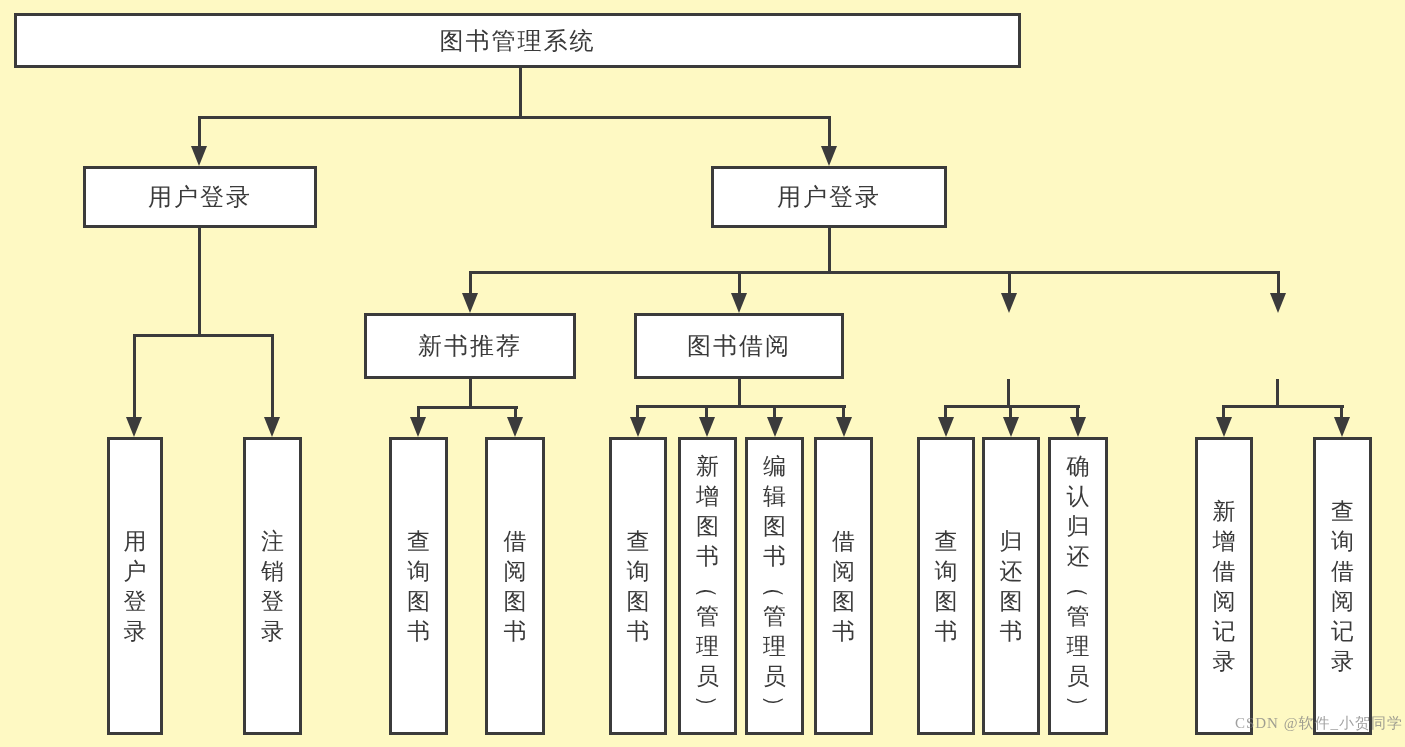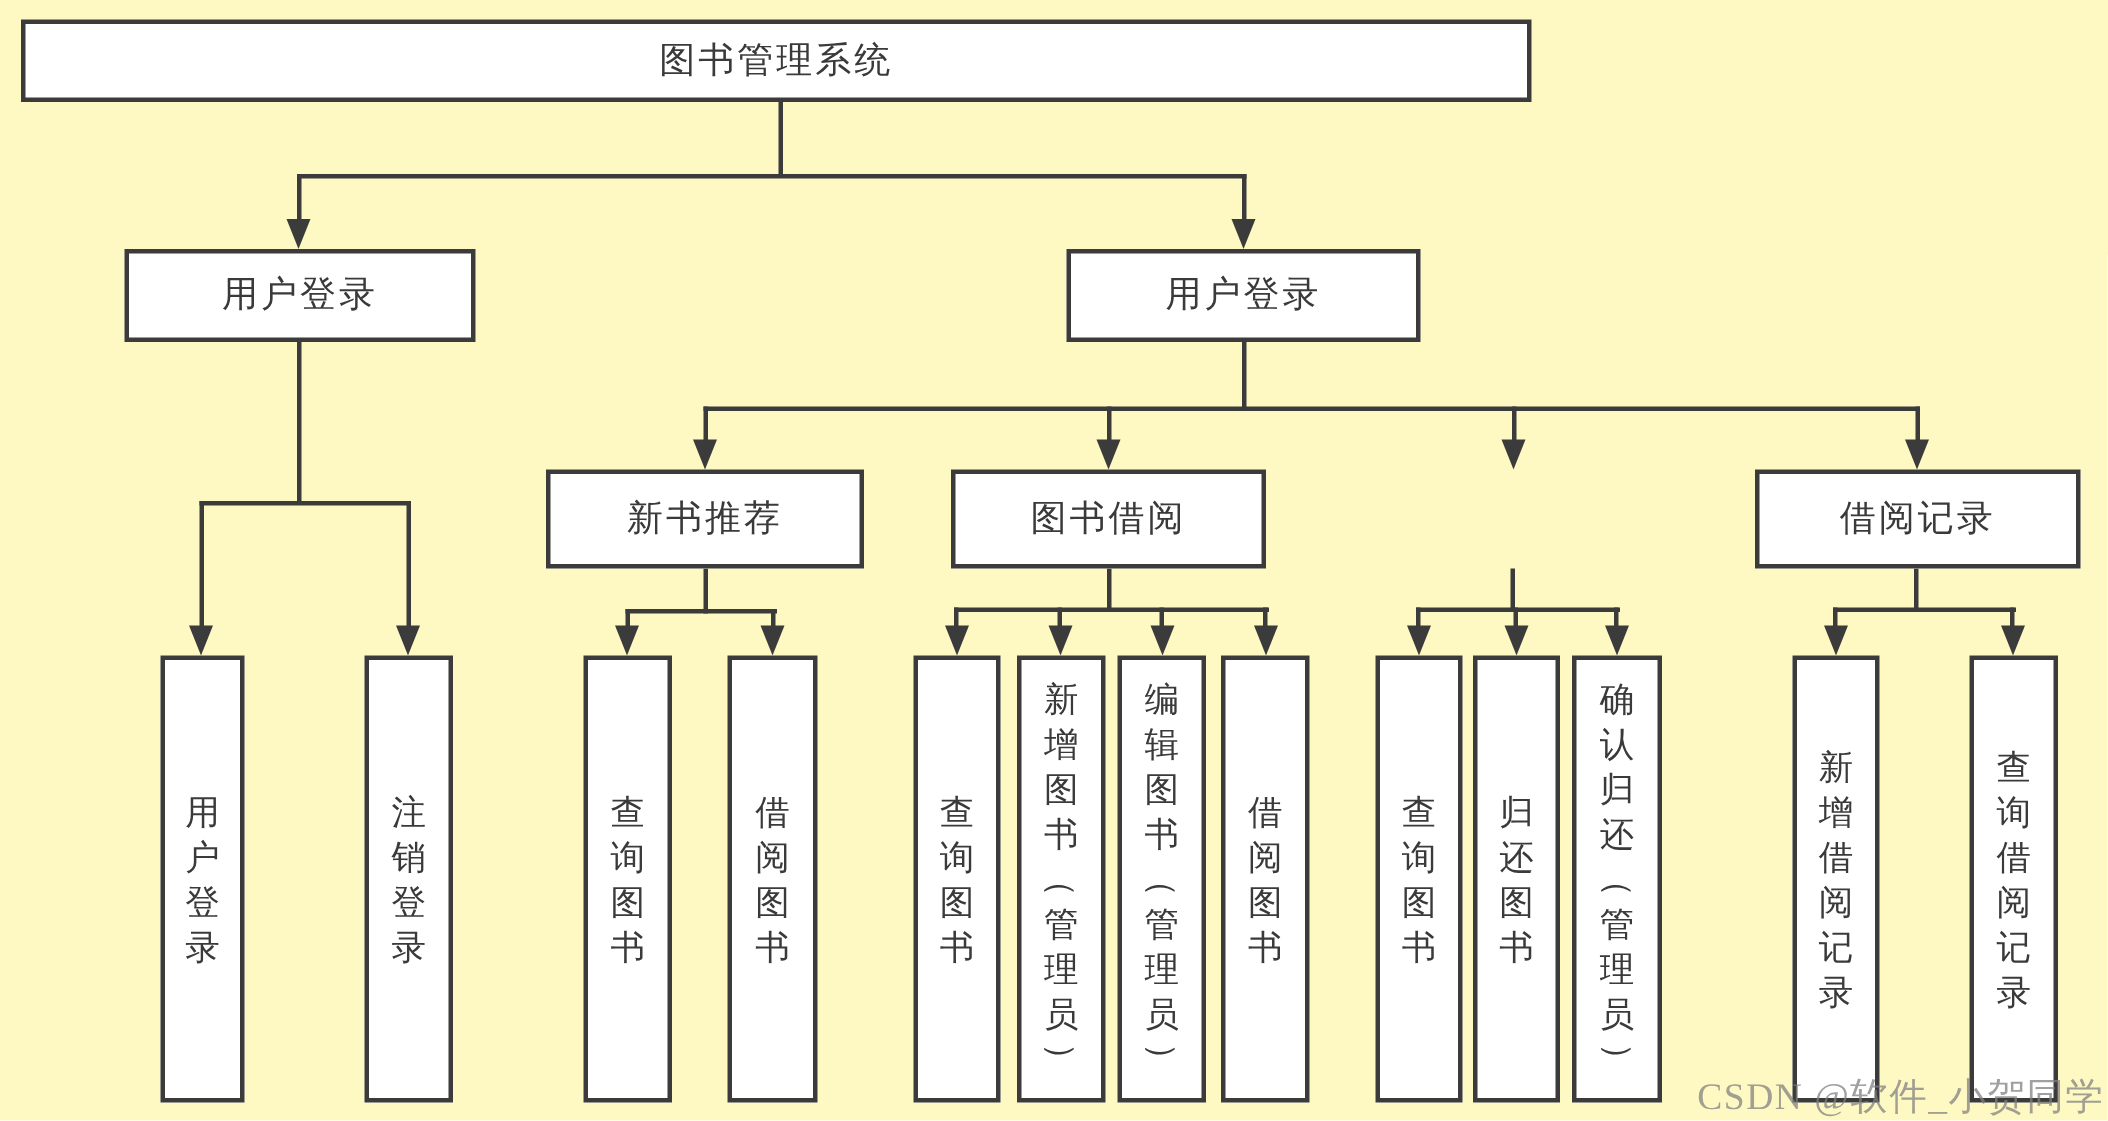--- a/index.html
+++ b/index.html
@@ -51,21 +51,21 @@
     width: 0; height: 0;
     border-left: 8px solid transparent;
     border-right: 8px solid transparent;
     border-top: 20px solid #3b3b3b;
     z-index: 1;
   }
   .watermark {
     position: absolute;
     top: 714px;
     right: 12px;
-    font-size: 25px;
+    font-size: 15px;
     letter-spacing: 1px;
     color: rgba(128, 128, 128, 0.75);
     z-index: 5;
     white-space: nowrap;
   }
 </style>
 </head>
 <body>
 
 <div class="canvas" id="canvas">
@@ -79,23 +79,20 @@
   </div>
   <div class="box" style="left:711px;top:166px;width:236px;height:62px">
     <span class="hlabel">用户登录</span>
   </div>
 
   <div class="box" style="left:364px;top:313px;width:212px;height:66px">
     <span class="hlabel">新书推荐</span>
   </div>
   <div class="box" style="left:634px;top:313px;width:210px;height:66px">
     <span class="hlabel">图书借阅</span>
-  </div>
-  <div class="box" style="left:1170px;top:313px;width:217px;height:66px">
-    <span class="hlabel">借阅记录</span>
   </div>
 
   <div class="box" style="left:107px;top:437px;width:56px;height:298px">
     <span class="vtext">
         <span class="vch">用</span>
         <span class="vch">户</span>
         <span class="vch">登</span>
         <span class="vch">录</span>
       </span>
   </div>

